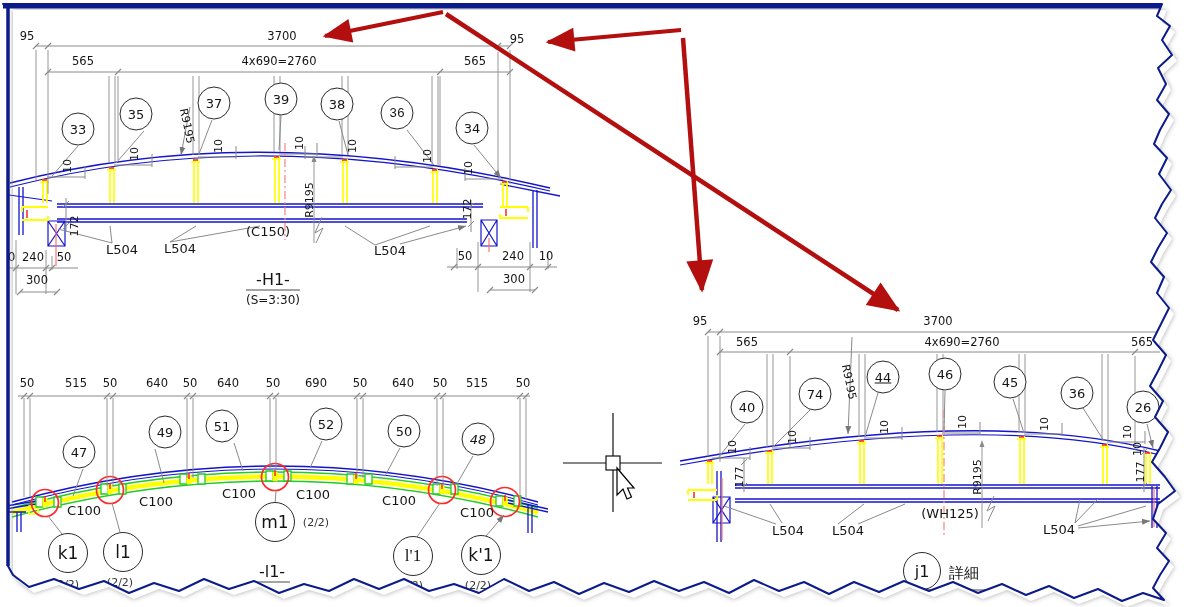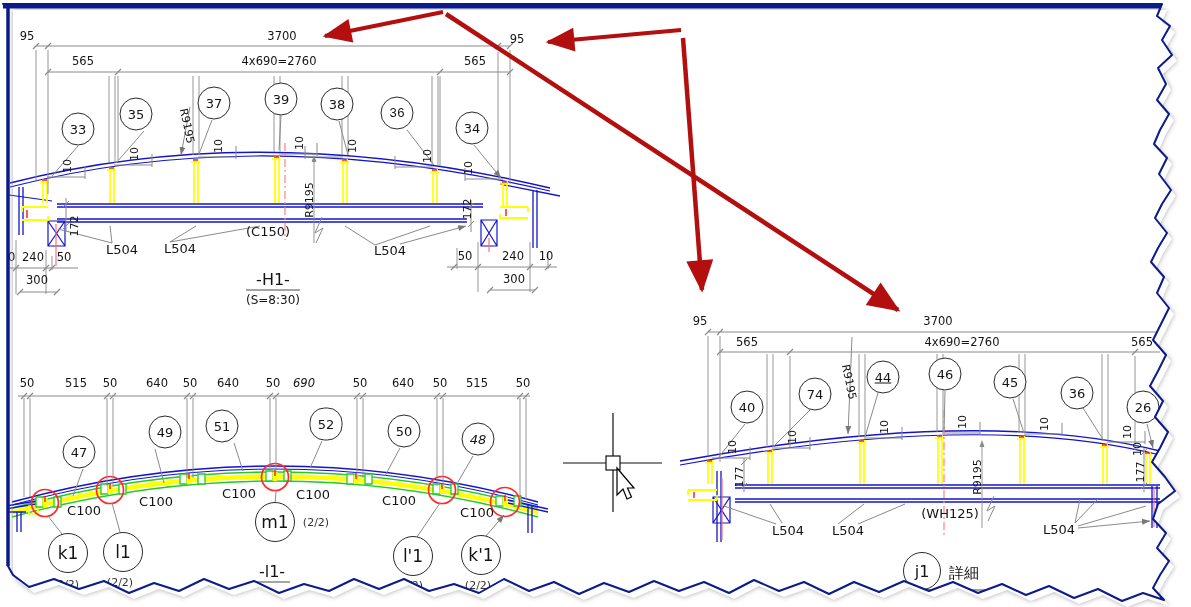--- a/index.html
+++ b/index.html
@@ -187,21 +187,21 @@
     <path d="M776,524 L724,506 M782,523 L770,504 M838,524 L864,504 M858,524 L905,504
              M1075,523 L1080,499 M1075,523 L1098,499 M1078,526 L1146,506 M1078,528 L1150,521" stroke="#8a8a8a" stroke-width="1" fill="none" marker-end="url(#ga)"></path>
 
     <path d="M898,590H1012" stroke="#444" stroke-width="1.2"></path>
   </g>
 </svg>
 
 <div id="labels">
   <div class="title-block" style="left:273px;top:288px">
     <div class="vt">-H1-</div>
-    <div class="vs">(S=8:30)</div>
+    <div class="vs">(S=3:30)</div>
   </div>
   <div class="title-block" style="left:272px;top:572px">
     <div class="vt">-l1-</div>
   </div>
   <div class="tag" style="left:922px;top:571px;width:36px;height:36px;font-size:16px">j1</div>
   <div class="t cjk" style="left:964px;top:573px">詳細</div>
 <div class="t dim" style="left: 27px; top: 37px;">95</div>
       <div class="t dim" style="left: 282px; top: 37px;">3700</div>
       <div class="t dim" style="left: 517px; top: 40px;">95</div>
       <div class="t dim" style="left: 83px; top: 62px;">565</div>
@@ -237,47 +237,47 @@
       <div class="balloon" style="left: 337px; top: 104px;">38</div>
       <div class="balloon" style="left: 397px; top: 113px; font-family: Liberation Mono, monospace;">36</div>
       <div class="balloon" style="left: 472px; top: 128px;">34</div>
       <div class="t dim" style="left: 27px; top: 384px;">50</div>
       <div class="t dim" style="left: 76px; top: 384px;">515</div>
       <div class="t dim" style="left: 110px; top: 384px;">50</div>
       <div class="t dim" style="left: 157px; top: 384px;">640</div>
       <div class="t dim" style="left: 190px; top: 384px;">50</div>
       <div class="t dim" style="left: 228px; top: 384px;">640</div>
       <div class="t dim" style="left: 273px; top: 384px;">50</div>
-      <div class="t dim" style="left: 304px; top: 384px; font-style: italic;">690</div>
+      <div class="t dim" style="left: 316px; top: 384px;">690</div>
       <div class="t dim" style="left: 360px; top: 384px;">50</div>
       <div class="t dim" style="left: 403px; top: 384px;">640</div>
       <div class="t dim" style="left: 440px; top: 384px;">50</div>
       <div class="t dim" style="left: 477px; top: 384px;">515</div>
       <div class="t dim" style="left: 523px; top: 384px;">50</div>
       <div class="t lbl" style="left: 84px; top: 510px;">C100</div>
       <div class="t lbl" style="left: 156px; top: 501px;">C100</div>
       <div class="t lbl" style="left: 239px; top: 493px;">C100</div>
       <div class="t lbl" style="left: 313px; top: 494px;">C100</div>
       <div class="t lbl" style="left: 399px; top: 500px;">C100</div>
       <div class="t lbl" style="left: 477px; top: 512px;">C100</div>
       <div class="t lbl small" style="left: 316px; top: 522px;">(2/2)</div>
       <div class="t lbl small" style="left: 66px; top: 584px;">(2/2)</div>
       <div class="t lbl small" style="left: 120px; top: 582px;">(2/2)</div>
       <div class="t lbl small" style="left: 410px; top: 585px;">(2/2)</div>
       <div class="t lbl small" style="left: 478px; top: 585px;">(2/2)</div>
       <div class="balloon" style="left: 79px; top: 452px;">47</div>
       <div class="balloon" style="left: 165px; top: 432px; text-align: right;">49</div>
       <div class="balloon" style="left: 222px; top: 426px;">51</div>
-      <div class="balloon" style="left: 326px; top: 424px; border-radius: 15px;">52</div>
+      <div class="balloon" style="left: 326px; top: 424px;">52</div>
       <div class="balloon" style="left: 404px; top: 431px;">50</div>
       <div class="balloon" style="left: 478px; top: 439px; font-style: italic;">48</div>
       <div class="tag" style="left: 68px; top: 553px;">k1</div>
       <div class="tag" style="left: 123px; top: 552px;">l1</div>
       <div class="tag" style="left: 275px; top: 522px;">m1</div>
-      <div class="tag" style="left: 413px; top: 556px;">l'1</div>
+      <div class="tag" style="left: 413px; top: 556px; font-family: Liberation Serif, serif;">l'1</div>
       <div class="tag" style="left: 481px; top: 555px;">k'1</div>
       <div class="t dim" style="left: 700px; top: 322px;">95</div>
       <div class="t dim" style="left: 938px; top: 322px;">3700</div>
       <div class="t dim" style="left: 747px; top: 343px;">565</div>
       <div class="t dim" style="left: 962px; top: 343px;">4x690=2760</div>
       <div class="t dim" style="left: 1142px; top: 343px;">565</div>
       <div class="t rot" style="left: 732px; top: 447px;">10</div>
       <div class="t rot" style="left: 792px; top: 437px;">10</div>
       <div class="t rot" style="left: 884px; top: 427px;">10</div>
       <div class="t rot" style="left: 962px; top: 422px;">10</div>

